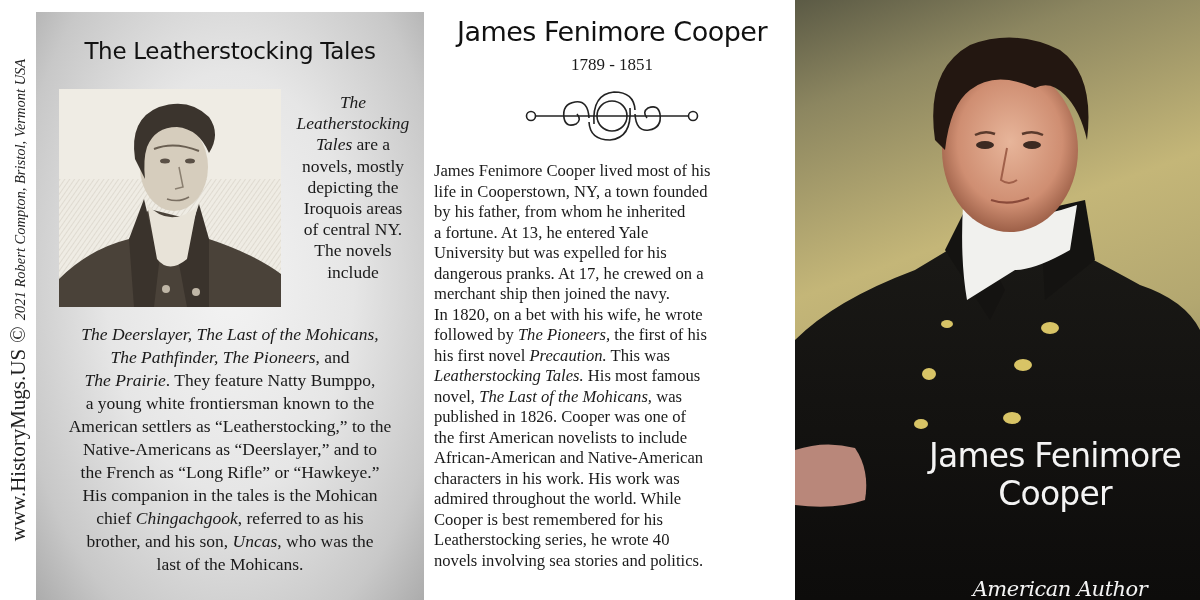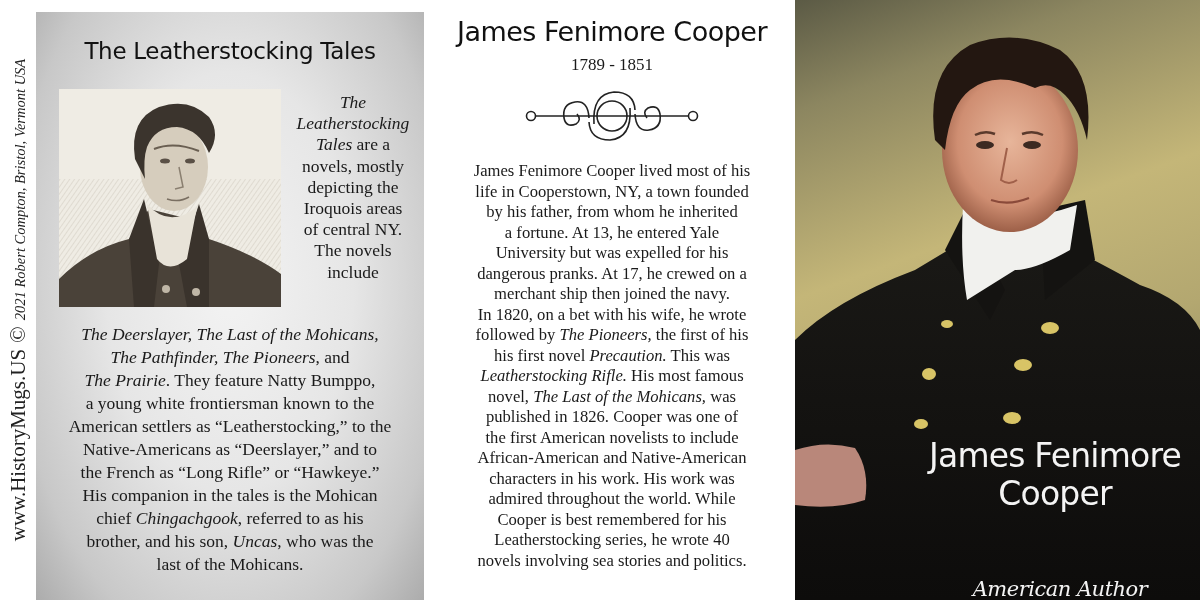--- a/index.html
+++ b/index.html
@@ -60,21 +60,21 @@
       position: absolute; top: 16px; left: 0; width: 356px; text-align: center;
       font-family: "DejaVu Sans", sans-serif; font-size: 27px; color: #111;
       letter-spacing: -0.5px;
     }
     .mid-dates {
       position: absolute; top: 55px; left: 0; width: 356px; text-align: center;
       font-size: 17px; font-weight: normal;
     }
     .flourish { position: absolute; left: 88px; top: 84px; width: 180px; height: 60px; }
     .mid-bio {
-      position: absolute; top: 161px; left: 0; width: 356px; text-align: center;
+      position: absolute; top: 161px; left: 0; width: 356px; 
       font-size: 16.6px; line-height: 20.5px;
     }
 
     
     .right-panel {
       position: absolute; left: 795px; top: 0; width: 405px; height: 600px;
       overflow: hidden;
       background: linear-gradient(160deg, #5b5a45 0%, #8c8660 15%, #c4b678 40%, #b3a770 60%, #8a8660 80%, #6d6c58 100%);
     }
     .portrait-svg { position: absolute; left: 0; top: 0; }
@@ -180,21 +180,21 @@
     <div>James Fenimore Cooper lived most of his</div>
     <div>life in Cooperstown, NY, a town founded</div>
     <div>by his father, from whom he inherited</div>
     <div>a fortune. At 13, he entered Yale</div>
     <div>University but was expelled for his</div>
     <div>dangerous pranks.  At 17, he crewed on a</div>
     <div>merchant ship then joined the navy.</div>
     <div>In 1820, on a bet with his wife, he wrote</div>
     <div><span>followed by </span><span class="it">The Pioneers,</span><span> the first of his</span></div>
     <div><span>his first novel </span><span class="it">Precaution.</span><span>  This was</span></div>
-    <div><span class="it">Leatherstocking Rifle.</span><span>  His most famous</span></div>
+    <div><span class="it">Leatherstocking Tales.</span><span>  His most famous</span></div>
     <div><span>novel, </span><span class="it">The Last of the Mohicans,</span><span> was</span></div>
     <div>published in 1826.  Cooper was one of</div>
     <div>the first American novelists to include</div>
     <div>African-American and Native-American</div>
     <div>characters in his work.  His work was</div>
     <div>admired throughout the world.  While</div>
     <div>Cooper is best remembered for his</div>
     <div>Leatherstocking series, he wrote 40</div>
     <div>novels involving sea stories and politics.</div>
   </div>

